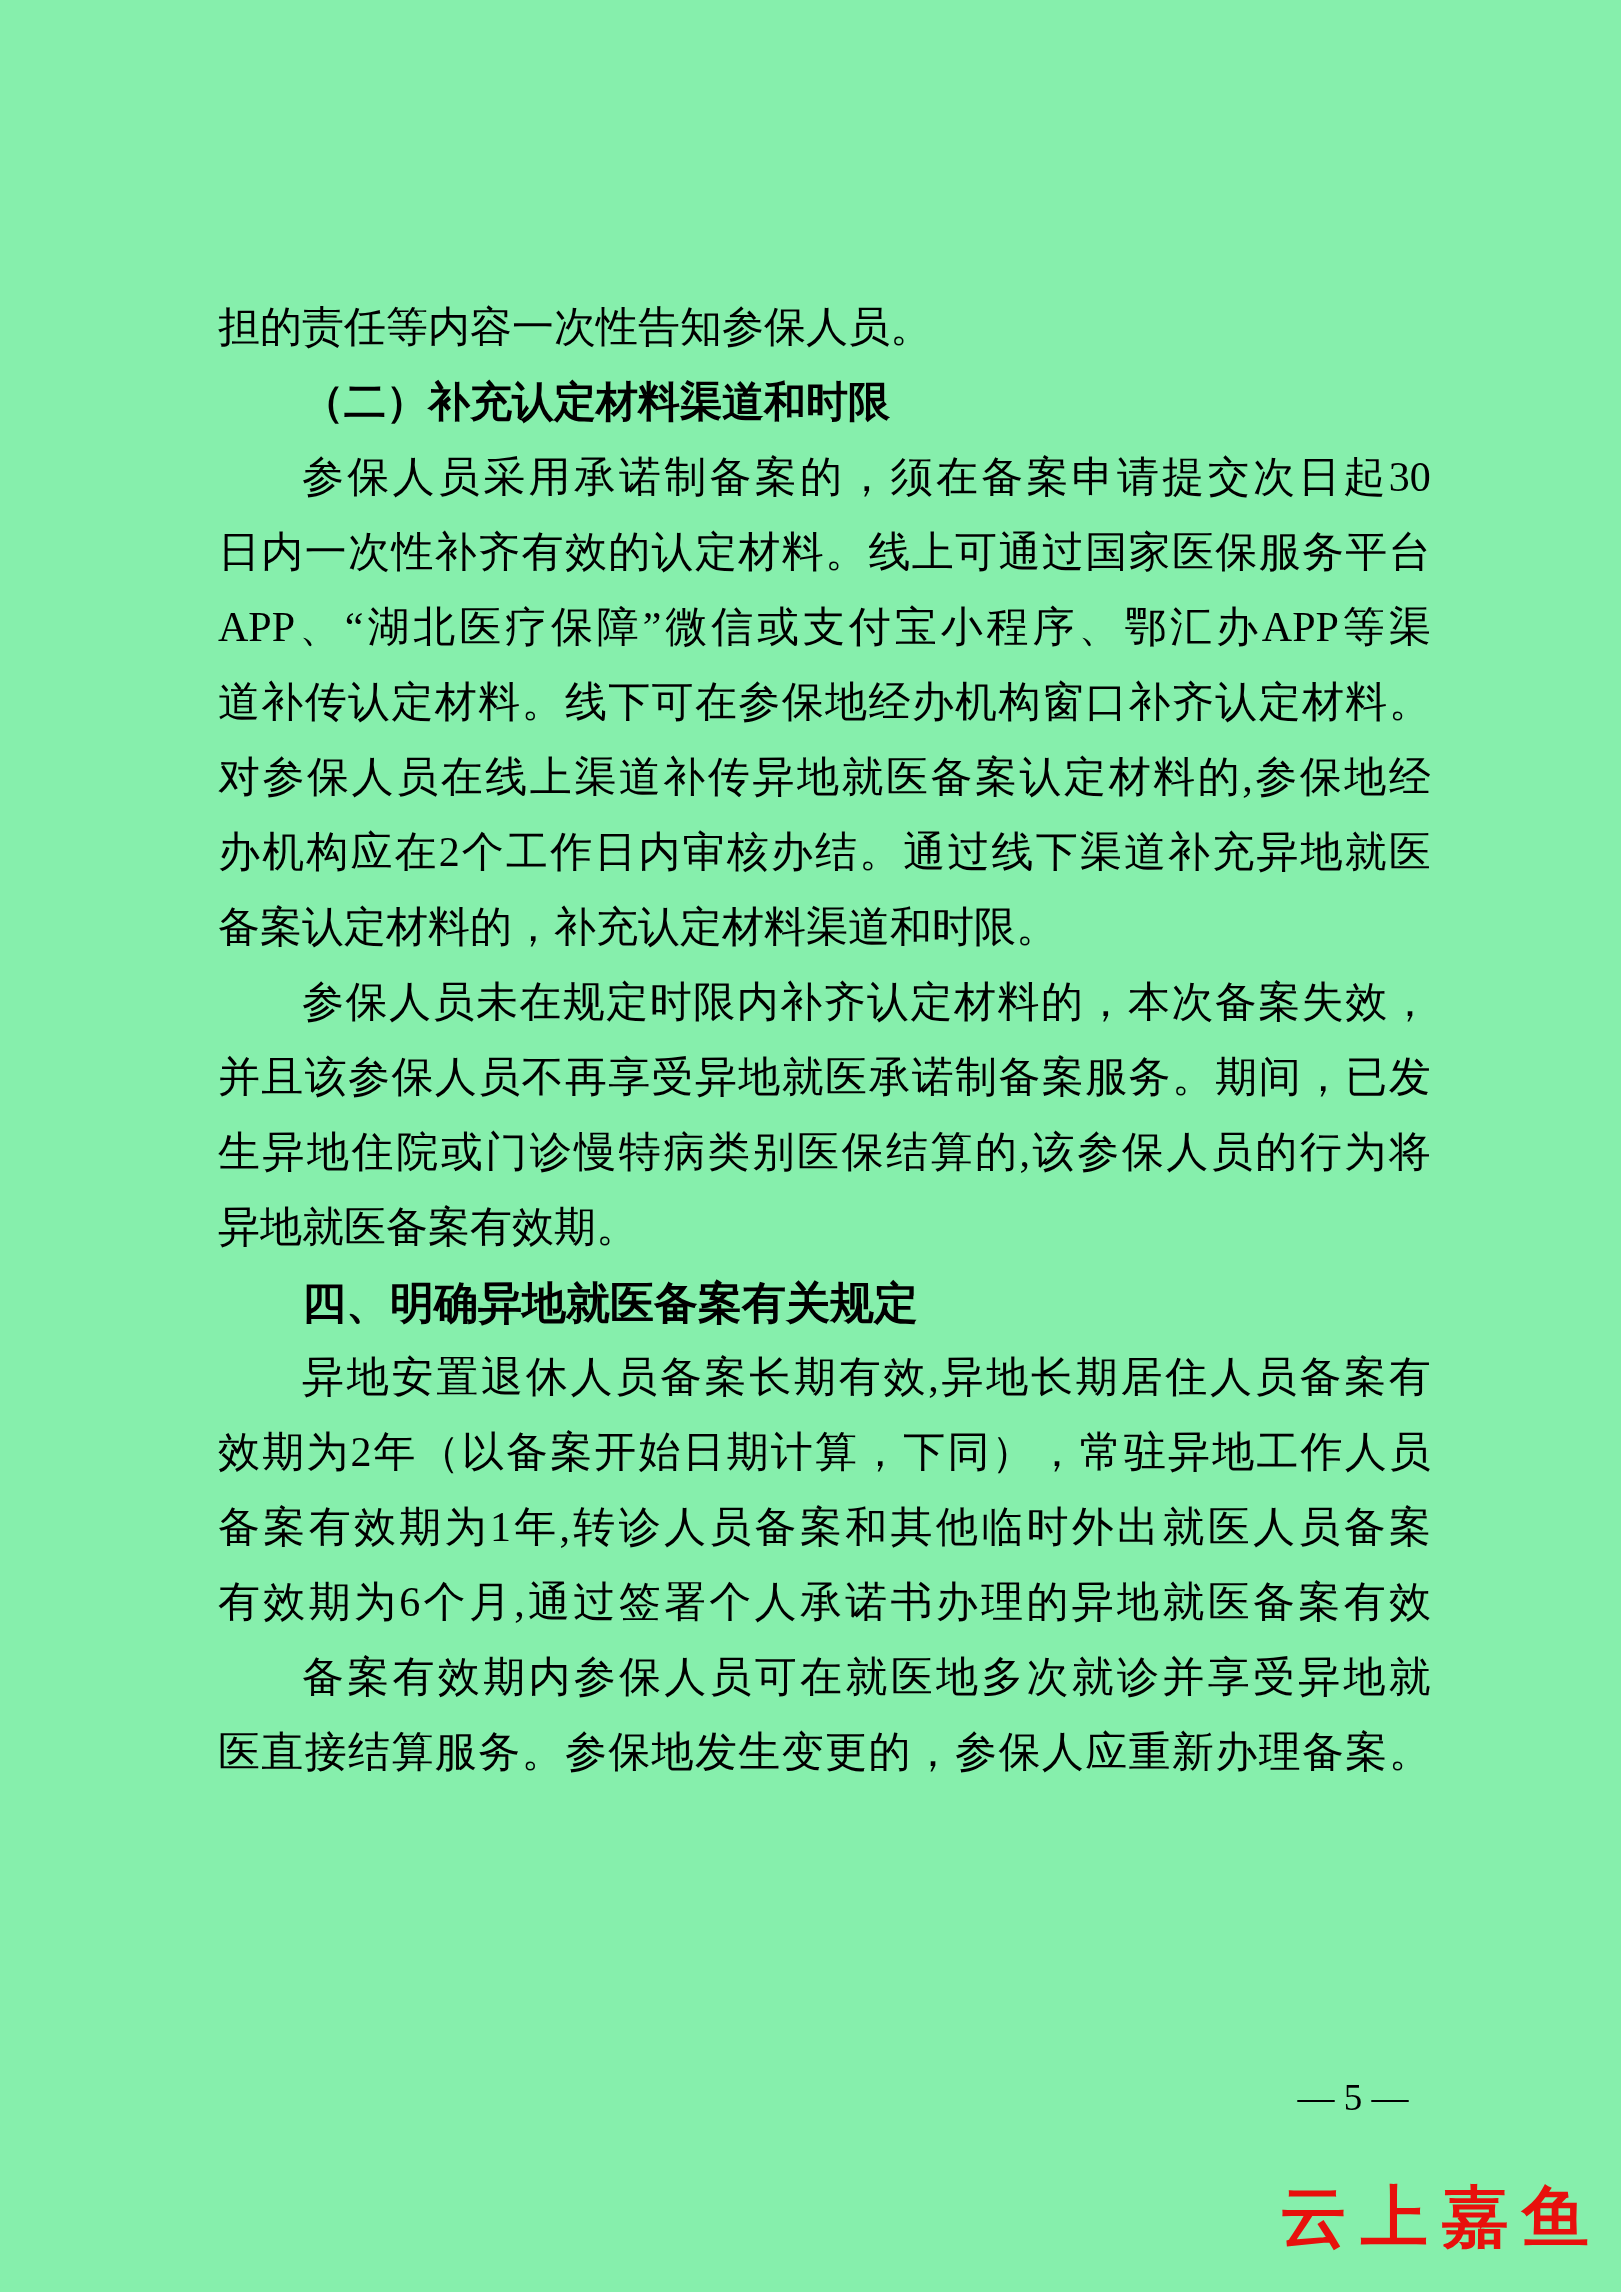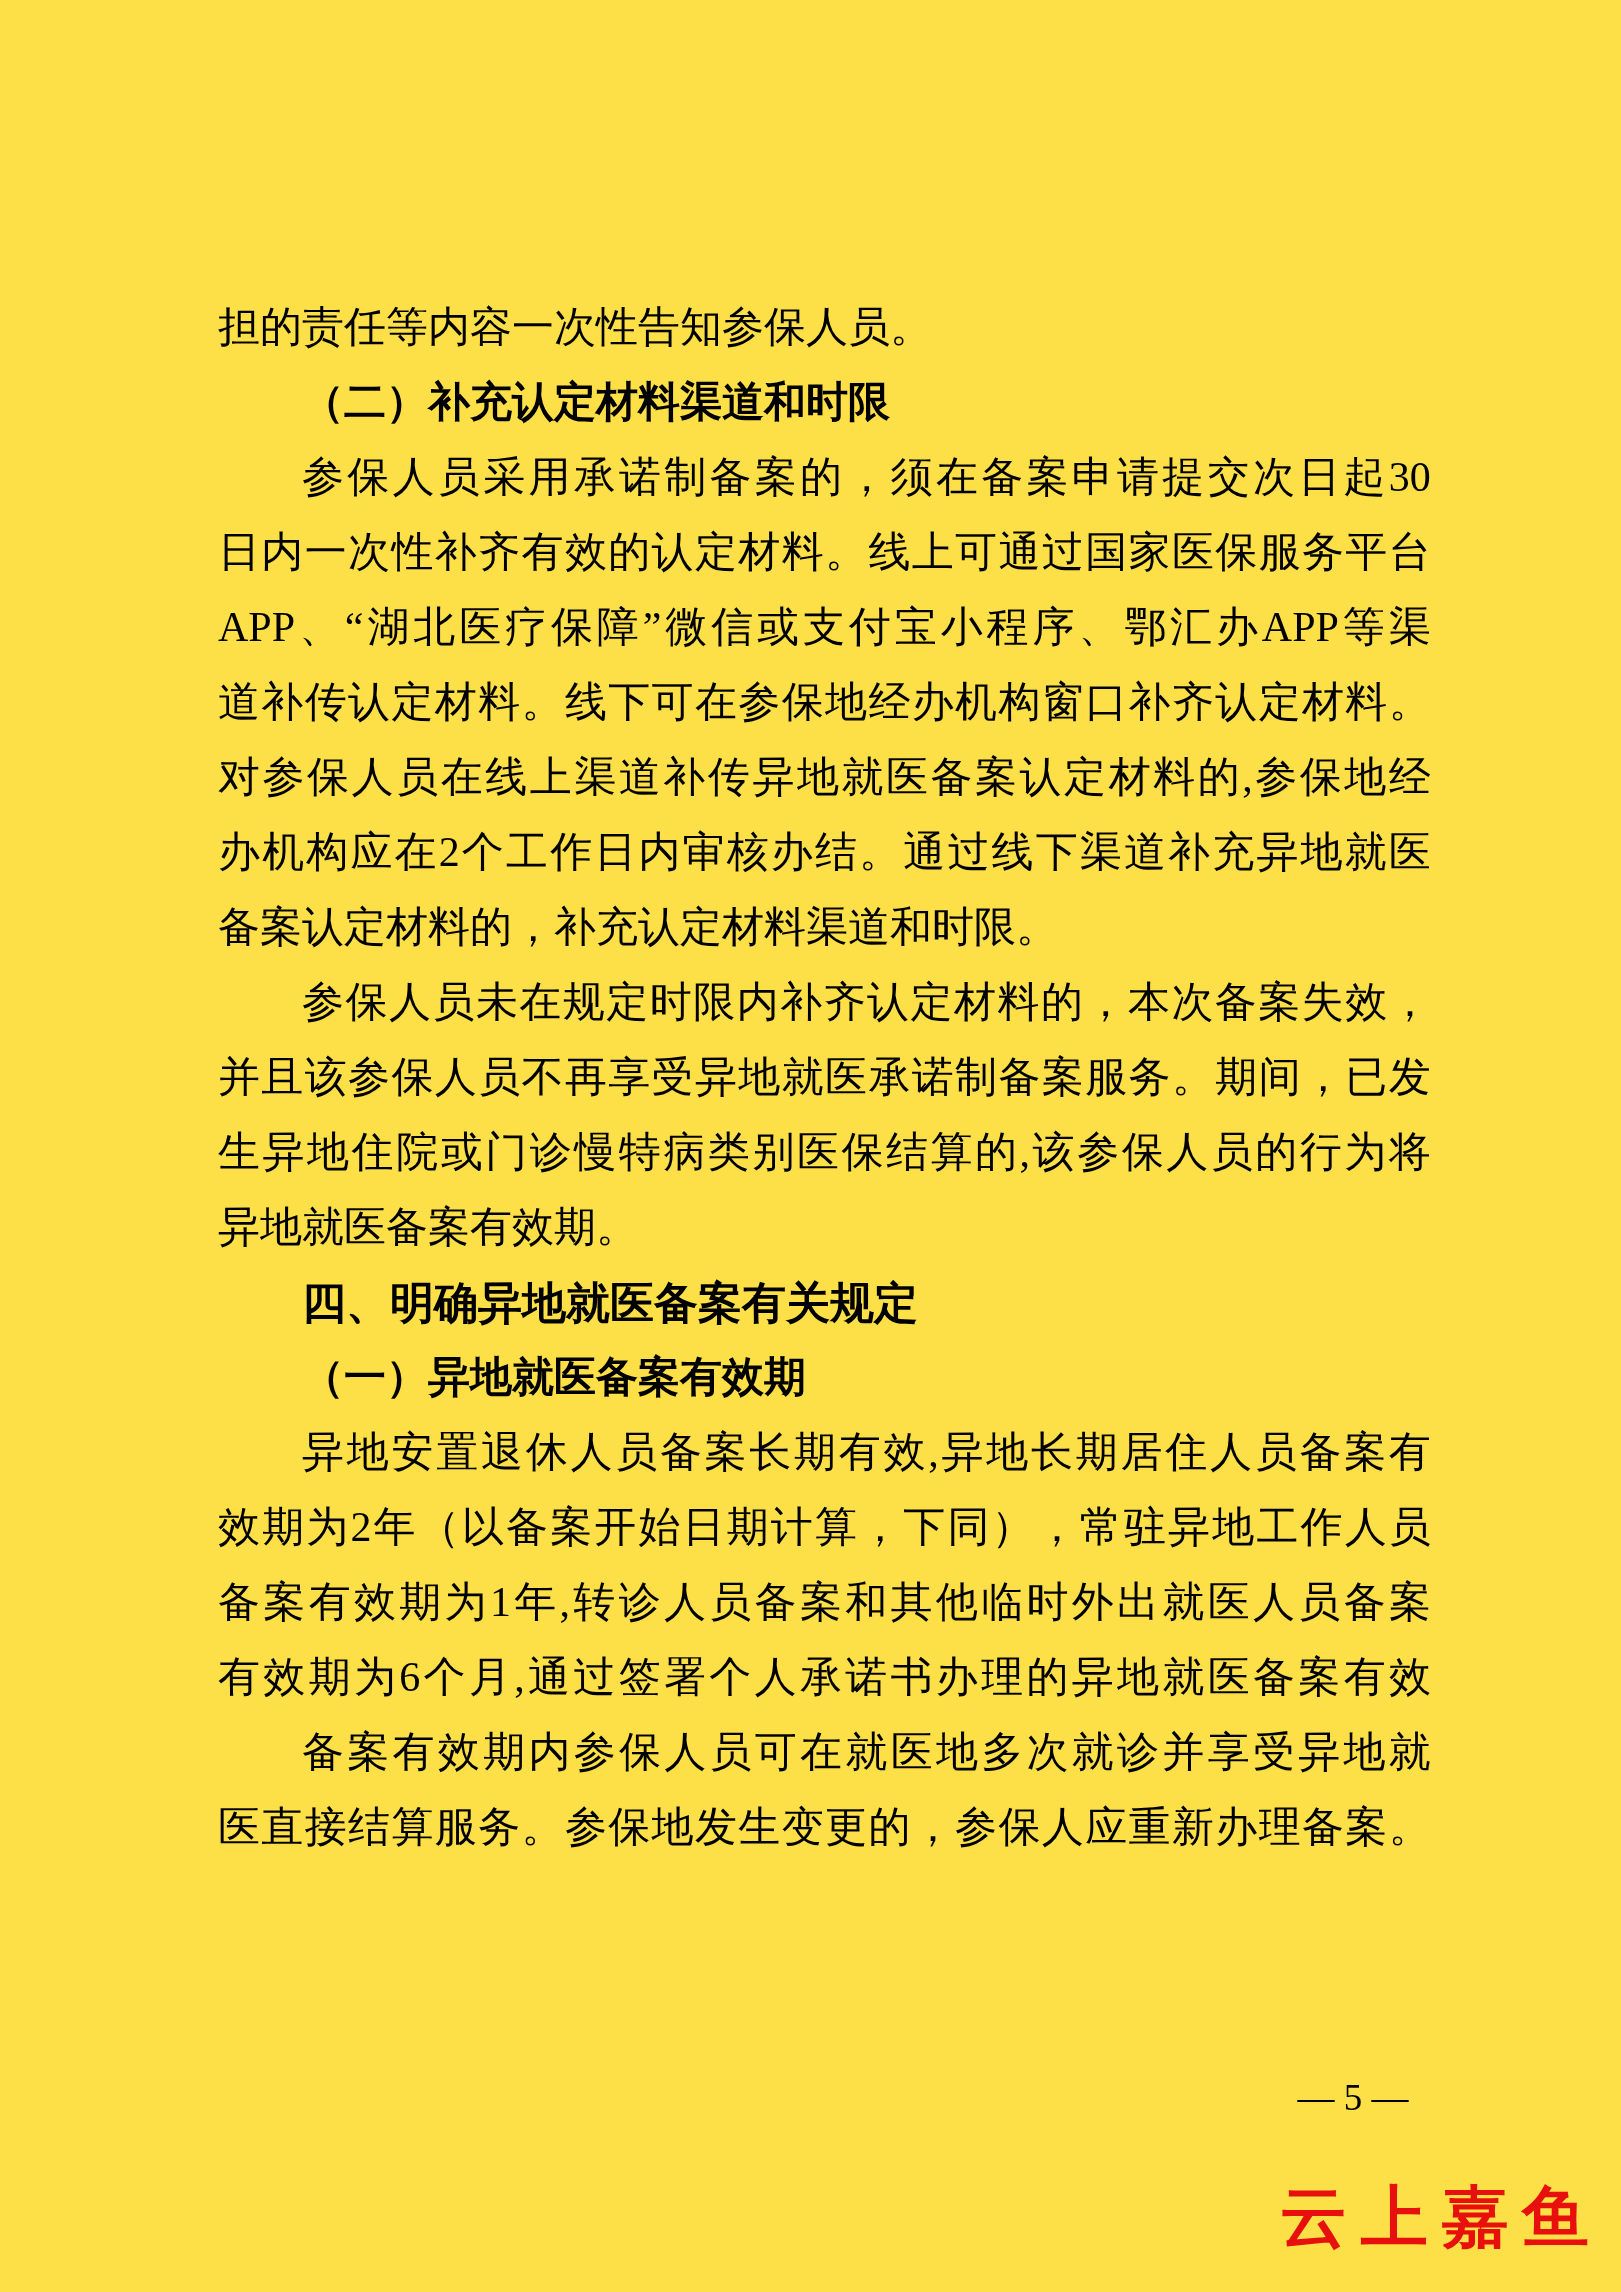--- a/index.html
+++ b/index.html
@@ -65,21 +65,21 @@
     font-weight: 700;
     letter-spacing: 13.7px;
     white-space: nowrap;
     font-family: "Liberation Serif", serif;
     text-align: center;
   }
 </style>
 </head>
 <body>
 
-<div id="page" style="color: rgb(0, 0, 0); background: #fde047;">
+<div id="page" style="color: rgb(0, 0, 0); background: #86efac;">
   <div id="text-block">
       <div class="line body">担的责任等内容一次性告知参保人员。</div>
       <div class="line kai indent">（二）补充认定材料渠道和时限</div>
       <div class="line body indent justify">
         <span>参</span>
         <span>保</span>
         <span>人</span>
         <span>员</span>
         <span>采</span>
         <span>用</span>
@@ -335,21 +335,20 @@
         <span>保</span>
         <span>人</span>
         <span>员</span>
         <span>的</span>
         <span>行</span>
         <span>为</span>
         <span>将</span>
       </div>
       <div class="line body">异地就医备案有效期。</div>
       <div class="line hei indent">四、明确异地就医备案有关规定</div>
-      <div class="line kai indent">（一）异地就医备案有效期</div>
       <div class="line body indent justify">
         <span>异</span>
         <span>地</span>
         <span>安</span>
         <span>置</span>
         <span>退</span>
         <span>休</span>
         <span>人</span>
         <span>员</span>
         <span>备</span>

